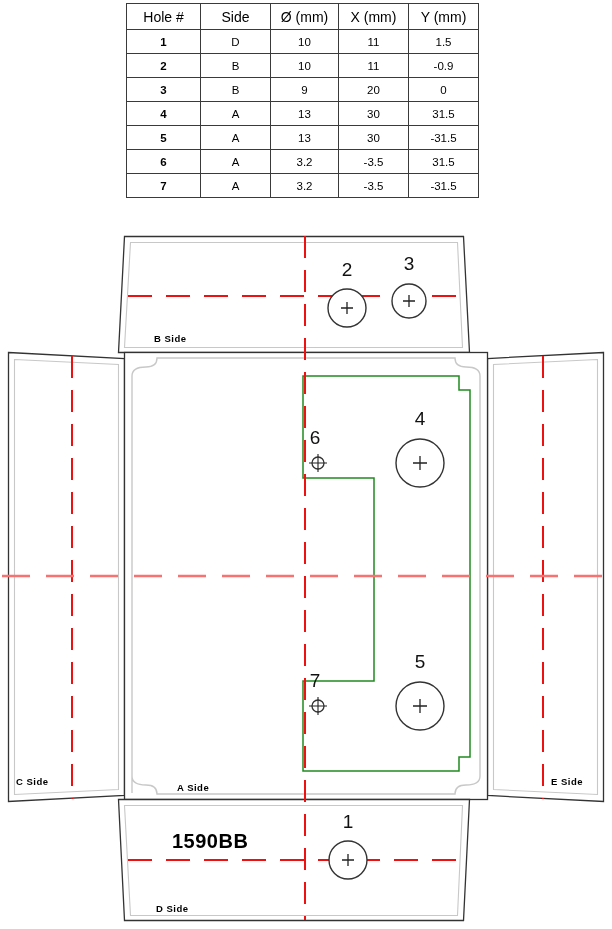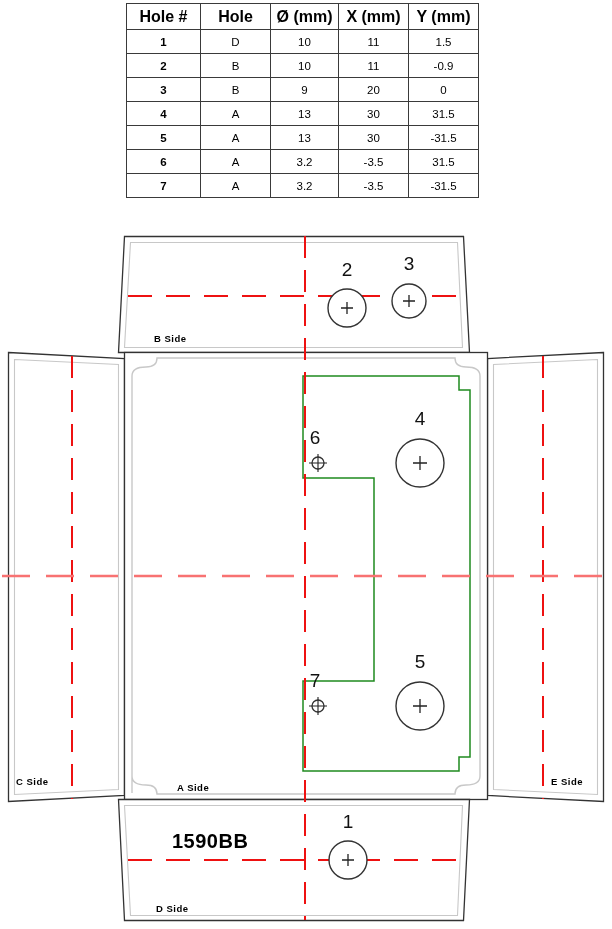--- a/index.html
+++ b/index.html
@@ -31,22 +31,22 @@
   table.hole-table td {
     border: 1px solid #3a3a3a;
     text-align: center;
     font-size: 11.5px;
     color: #000;
     height: 23px;
     padding: 0;
     font-weight: normal;
   }
   table.hole-table th {
-    font-weight: bold;
-    font-size: 16px;
+    font-weight: normal;
+    font-size: 14px;
     height: 25px;
     text-align: center;
   }
   table.hole-table td.hole-num {
     font-weight: bold;
   }
   table.hole-table col.c0 { width: 74px; }
   table.hole-table col.c1 { width: 70px; }
   table.hole-table col.c2 { width: 68px; }
   table.hole-table col.c3 { width: 70px; }
@@ -91,21 +91,21 @@
     <colgroup>
         <col class="c0">
         <col class="c1">
         <col class="c2">
         <col class="c3">
         <col class="c4">
       </colgroup>
     <thead>
       <tr>
         <th>Hole #</th>
-        <th>Hole</th>
+        <th>Side</th>
         <th>Ø (mm)</th>
         <th>X (mm)</th>
         <th>Y (mm)</th>
       </tr>
     </thead>
     <tbody id="hole-table-body">
         <tr>
           <td class="hole-num">1</td>
           <td>D</td>
           <td>10</td>

